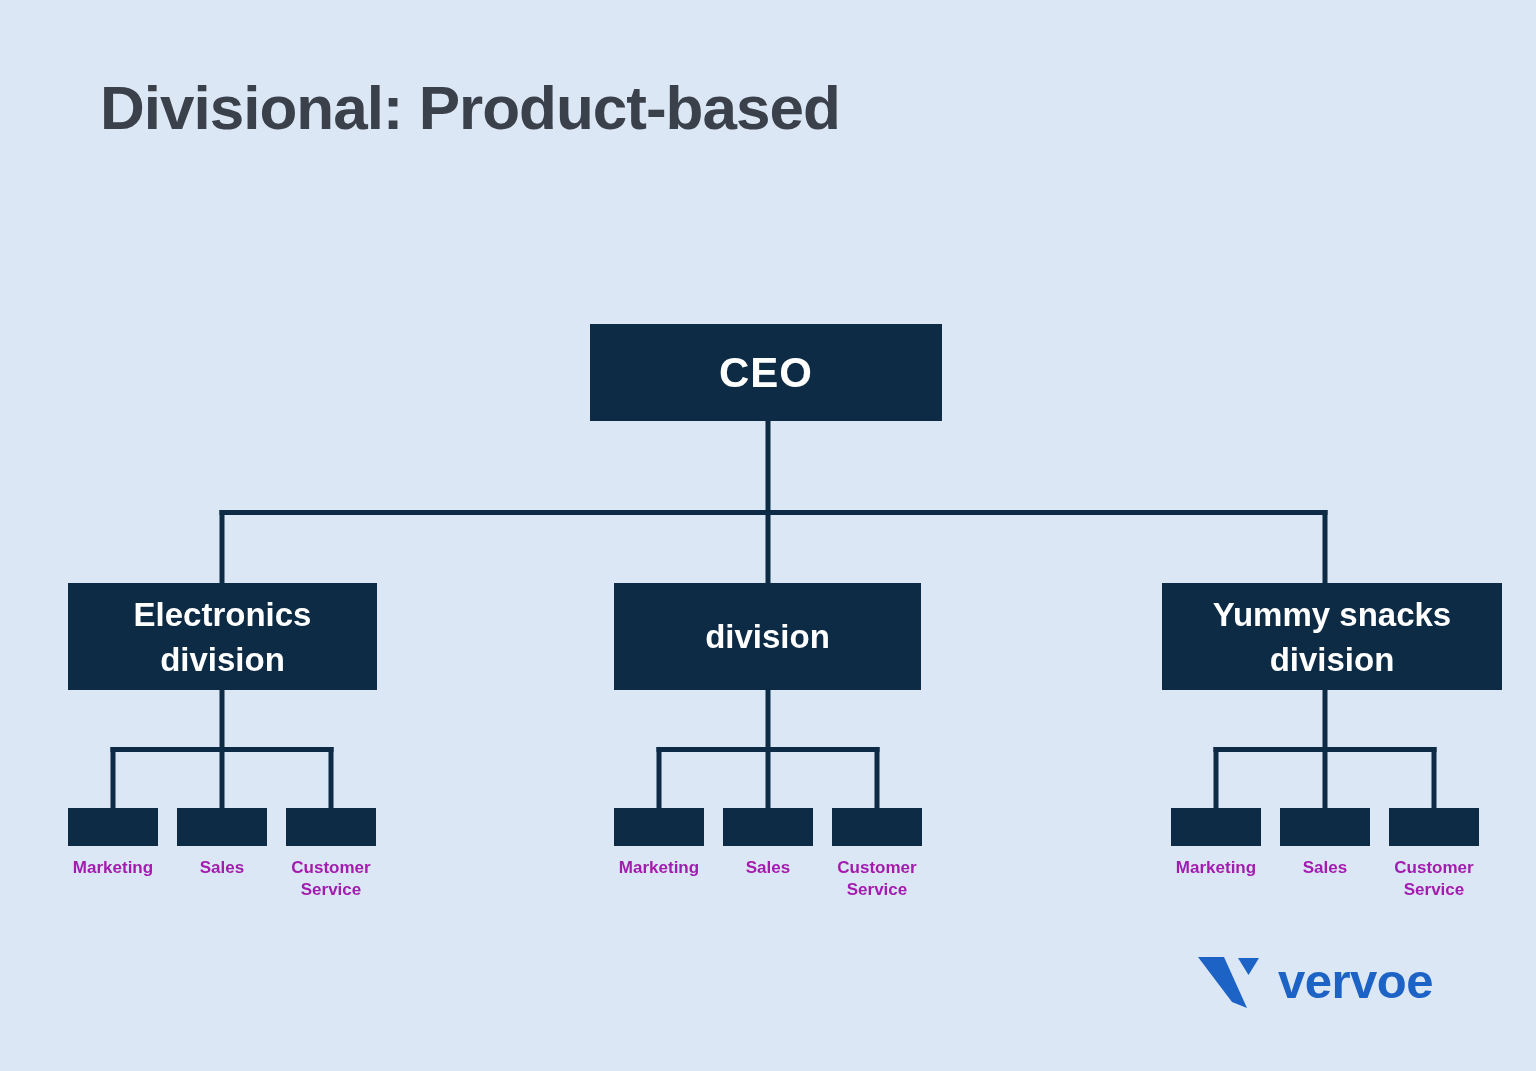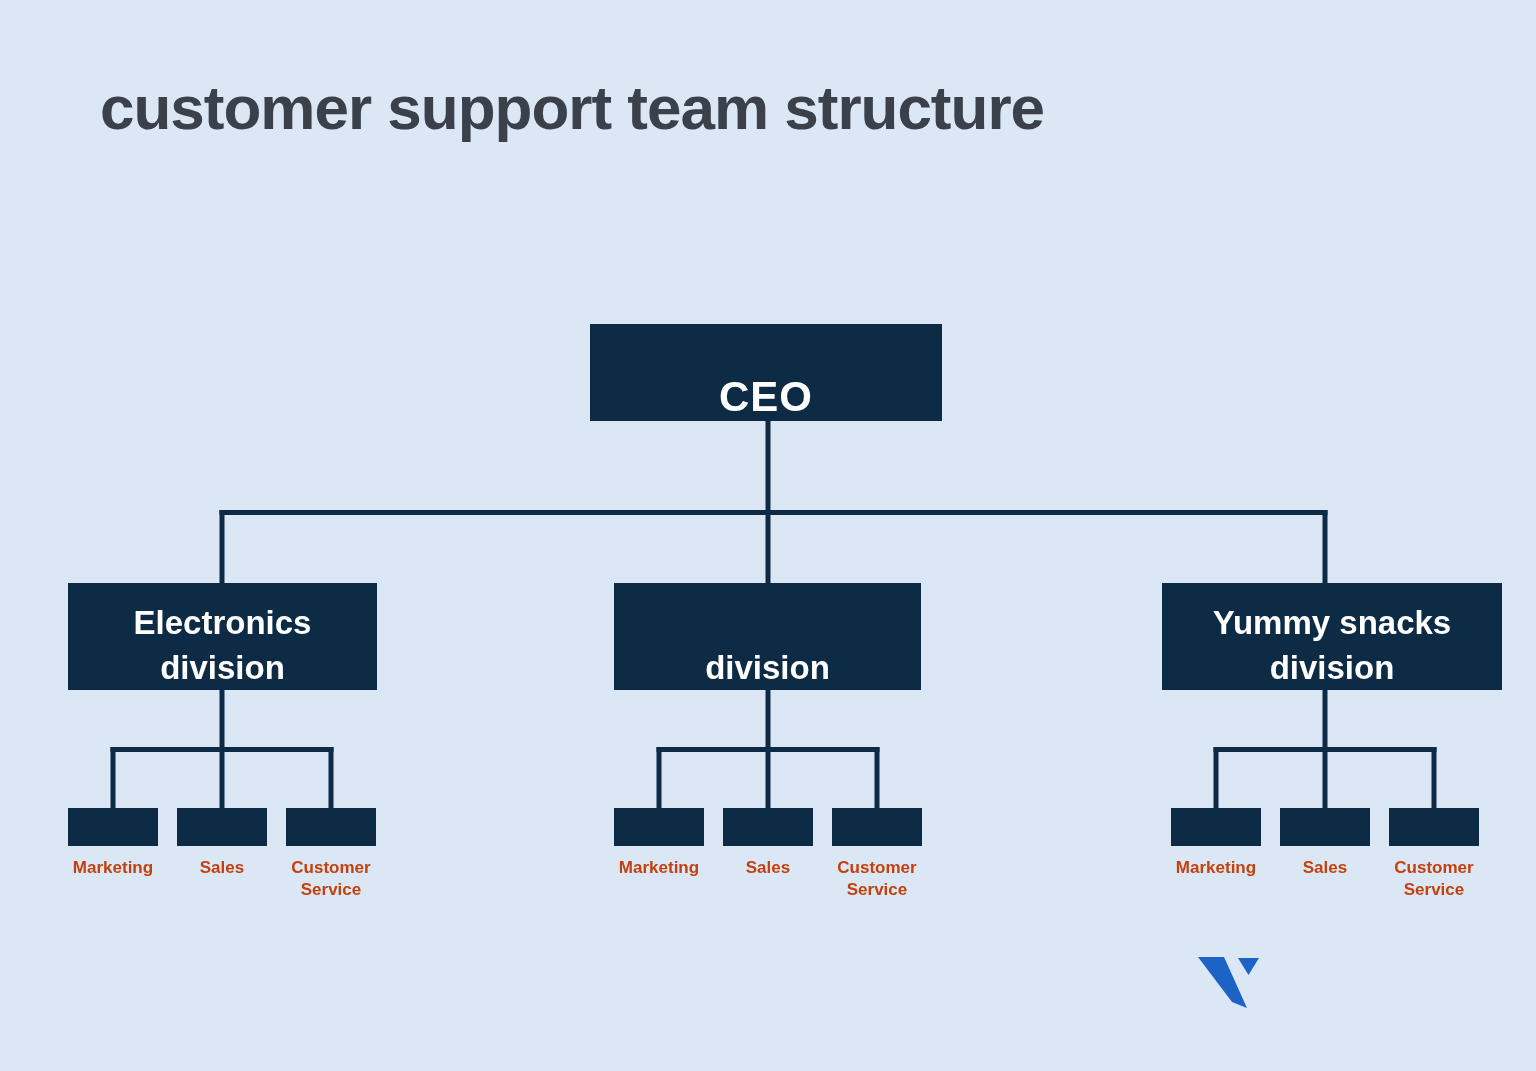--- a/index.html
+++ b/index.html
@@ -37,21 +37,21 @@
     stroke: #0d2b45;
     stroke-width: 5;
   }
   .node {
     position: absolute;
     background: #0d2b45;
     color: #ffffff;
     display: flex;
     flex-direction: column;
     align-items: center;
-    justify-content: flex-end;
+    justify-content: center;
     text-align: center;
     box-sizing: border-box;
   }
   .node-ceo {
     left: 590px;
     top: 324px;
     width: 352px;
     height: 97px;
     font-size: 42px;
     font-weight: bold;
@@ -70,21 +70,21 @@
     height: 38px;
   }
   .team-label {
     position: absolute;
     top: 857px;
     width: 110px;
     text-align: center;
     font-size: 17px;
     line-height: 22px;
     font-weight: bold;
-    color: #c2410c;
+    color: #a21caf;
   }
   .brand {
     position: absolute;
     left: 1197px;
     top: 955px;
     height: 56px;
     display: flex;
     align-items: center;
     gap: 17px;
   }
@@ -96,21 +96,21 @@
     line-height: 1;
     padding-bottom: 4px;
   }
 </style>
 </head>
 <body>
 
 <div class="canvas">
 
   <h1 class="page-title">
-    <span>customer support team structure</span>
+    <span>Divisional: Product-based</span>
   </h1>
 
   <svg class="connectors" viewBox="0 0 1536 1071" xmlns="http://www.w3.org/2000/svg">
 
     <line x1="768" y1="421" x2="768" y2="585"></line>
 
     <line x1="219.5" y1="512.5" x2="1327.5" y2="512.5"></line>
 
     <line x1="222" y1="510" x2="222" y2="585"></line>
     <line x1="1325" y1="510" x2="1325" y2="585"></line>
@@ -165,15 +165,16 @@
   <div class="node node-team" style="left:1389px;"></div>
   <div class="team-label" style="left:1161px;">Marketing</div>
   <div class="team-label" style="left:1270px;">Sales</div>
   <div class="team-label" style="left:1379px;">Customer Service</div>
 
   <div class="brand">
     <svg width="64" height="56" viewBox="0 0 64 56" xmlns="http://www.w3.org/2000/svg">
       <polygon points="1,2 27,2 50,53 35,47" fill="#1d63c6"></polygon>
       <polygon points="41,3 62,3 51.5,20" fill="#1d63c6"></polygon>
     </svg>
+    <span class="brand-word">vervoe</span>
   </div>
 
 </div>
 
 </body></html>

